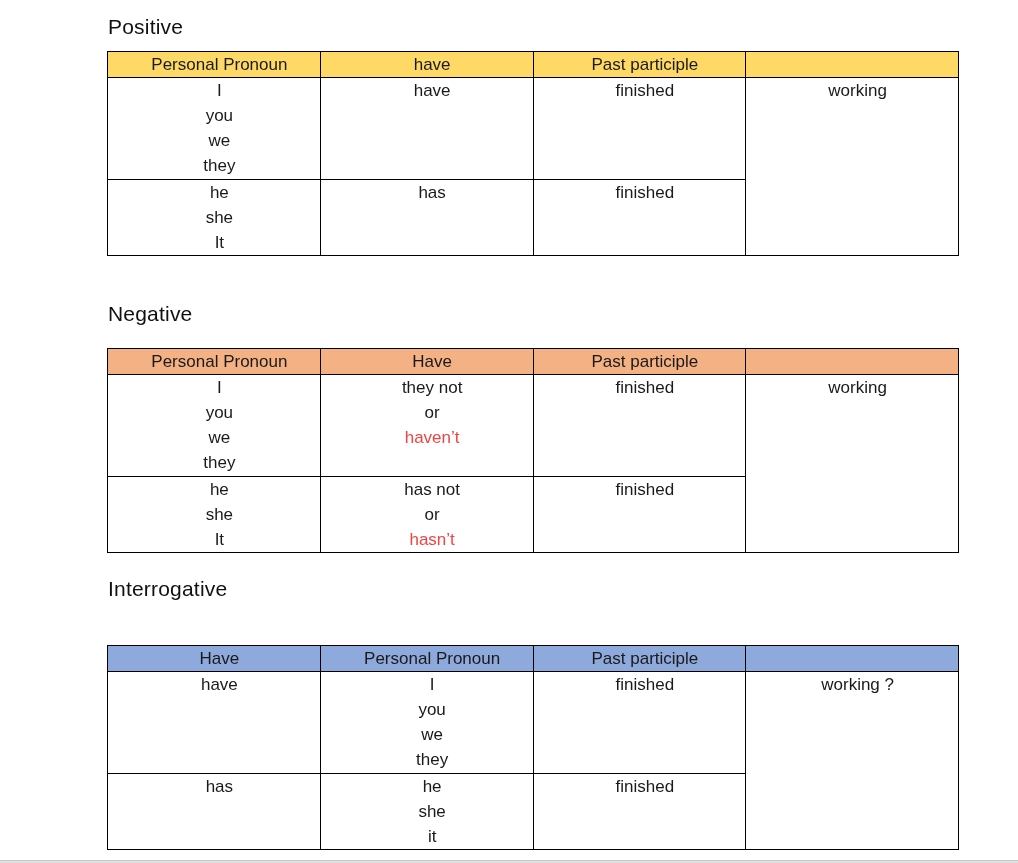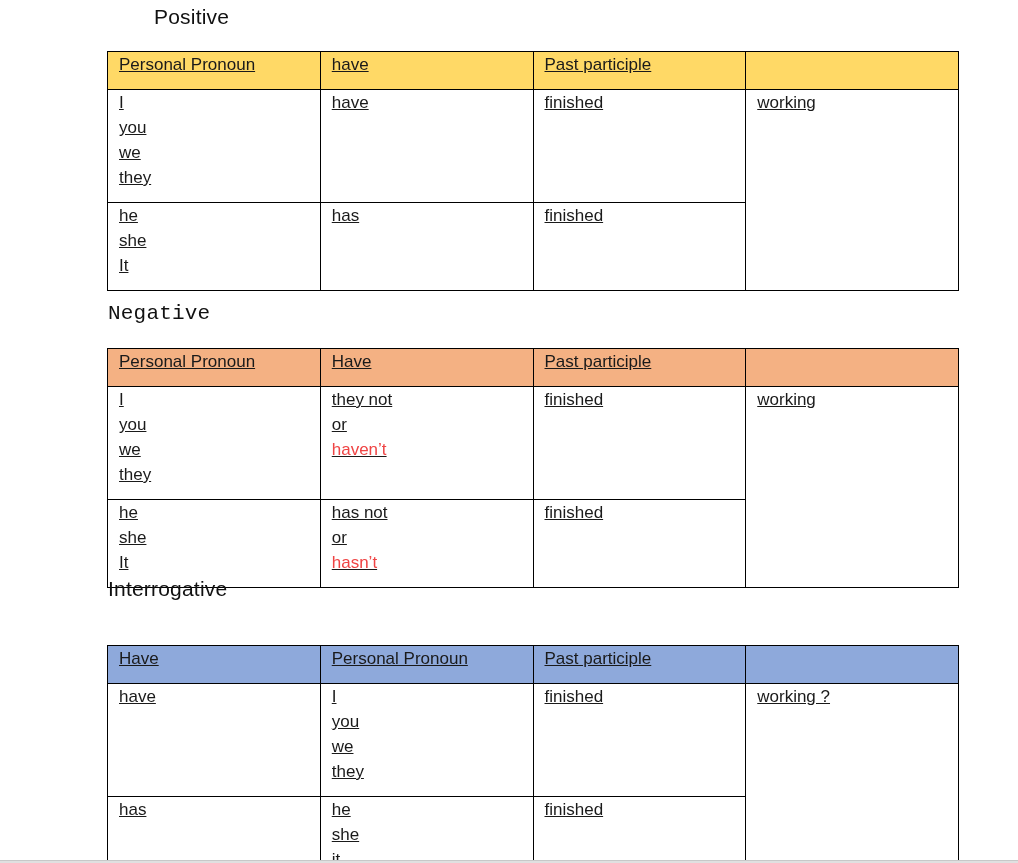--- a/index.html
+++ b/index.html
@@ -27,26 +27,25 @@
     table.grammar {
       position: absolute;
       left: 107px;
       border-collapse: collapse;
       table-layout: fixed;
       width: 851px;
       font-size: 17px;
     }
     table.grammar td, table.grammar th {
       border: 1px solid #000;
-      padding: 0 0 12px 11px;
+      padding: 0 0 0 11px;
       vertical-align: top;
-      text-align: left;
+      text-align: center;
       font-weight: normal;
       line-height: 25px;
-      text-decoration: underline;
     }
     table.grammar th {
       height: 25px;
       line-height: 25px;
     }
     table.grammar col { width: 212.75px; }
     .hdr-yellow th { background: #FFD966; }
     .hdr-orange th { background: #F4B183; }
     .hdr-blue th { background: #8EA9DB; }
     .line { display: block; height: 25px; }
@@ -58,21 +57,21 @@
       top: 860px;
       width: 1018px;
       height: 3px;
       background: #e0e0e0;
       border-top: 1px solid #c8c8c8;
     }
   </style>
 </head>
 <body>
 
-<h2 class="section-title" style="top:5px;margin-left:46px;">Positive</h2>
+<h2 class="section-title" style="top:15px;">Positive</h2>
 <table class="grammar" style="top:51px;">
   <colgroup>
       <col>
       <col>
       <col>
       <col>
     </colgroup>
   <tbody>
       <tr class="hdr-yellow">
     <th>Personal Pronoun</th>
@@ -100,21 +99,21 @@
       <span class="line">It</span>
     </td>
     <td>
       <span class="line">has</span>
     </td>
     <td>finished</td>
   </tr>
 </tbody>
   </table>
 
-<h2 class="section-title" style="top:302px;font-family:Liberation Mono, monospace;">Negative</h2>
+<h2 class="section-title" style="top:302px;">Negative</h2>
 <table class="grammar" style="top:348px;">
   <colgroup>
       <col>
       <col>
       <col>
       <col>
     </colgroup>
   <tbody>
       <tr class="hdr-orange">
     <th>Personal Pronoun</th>

